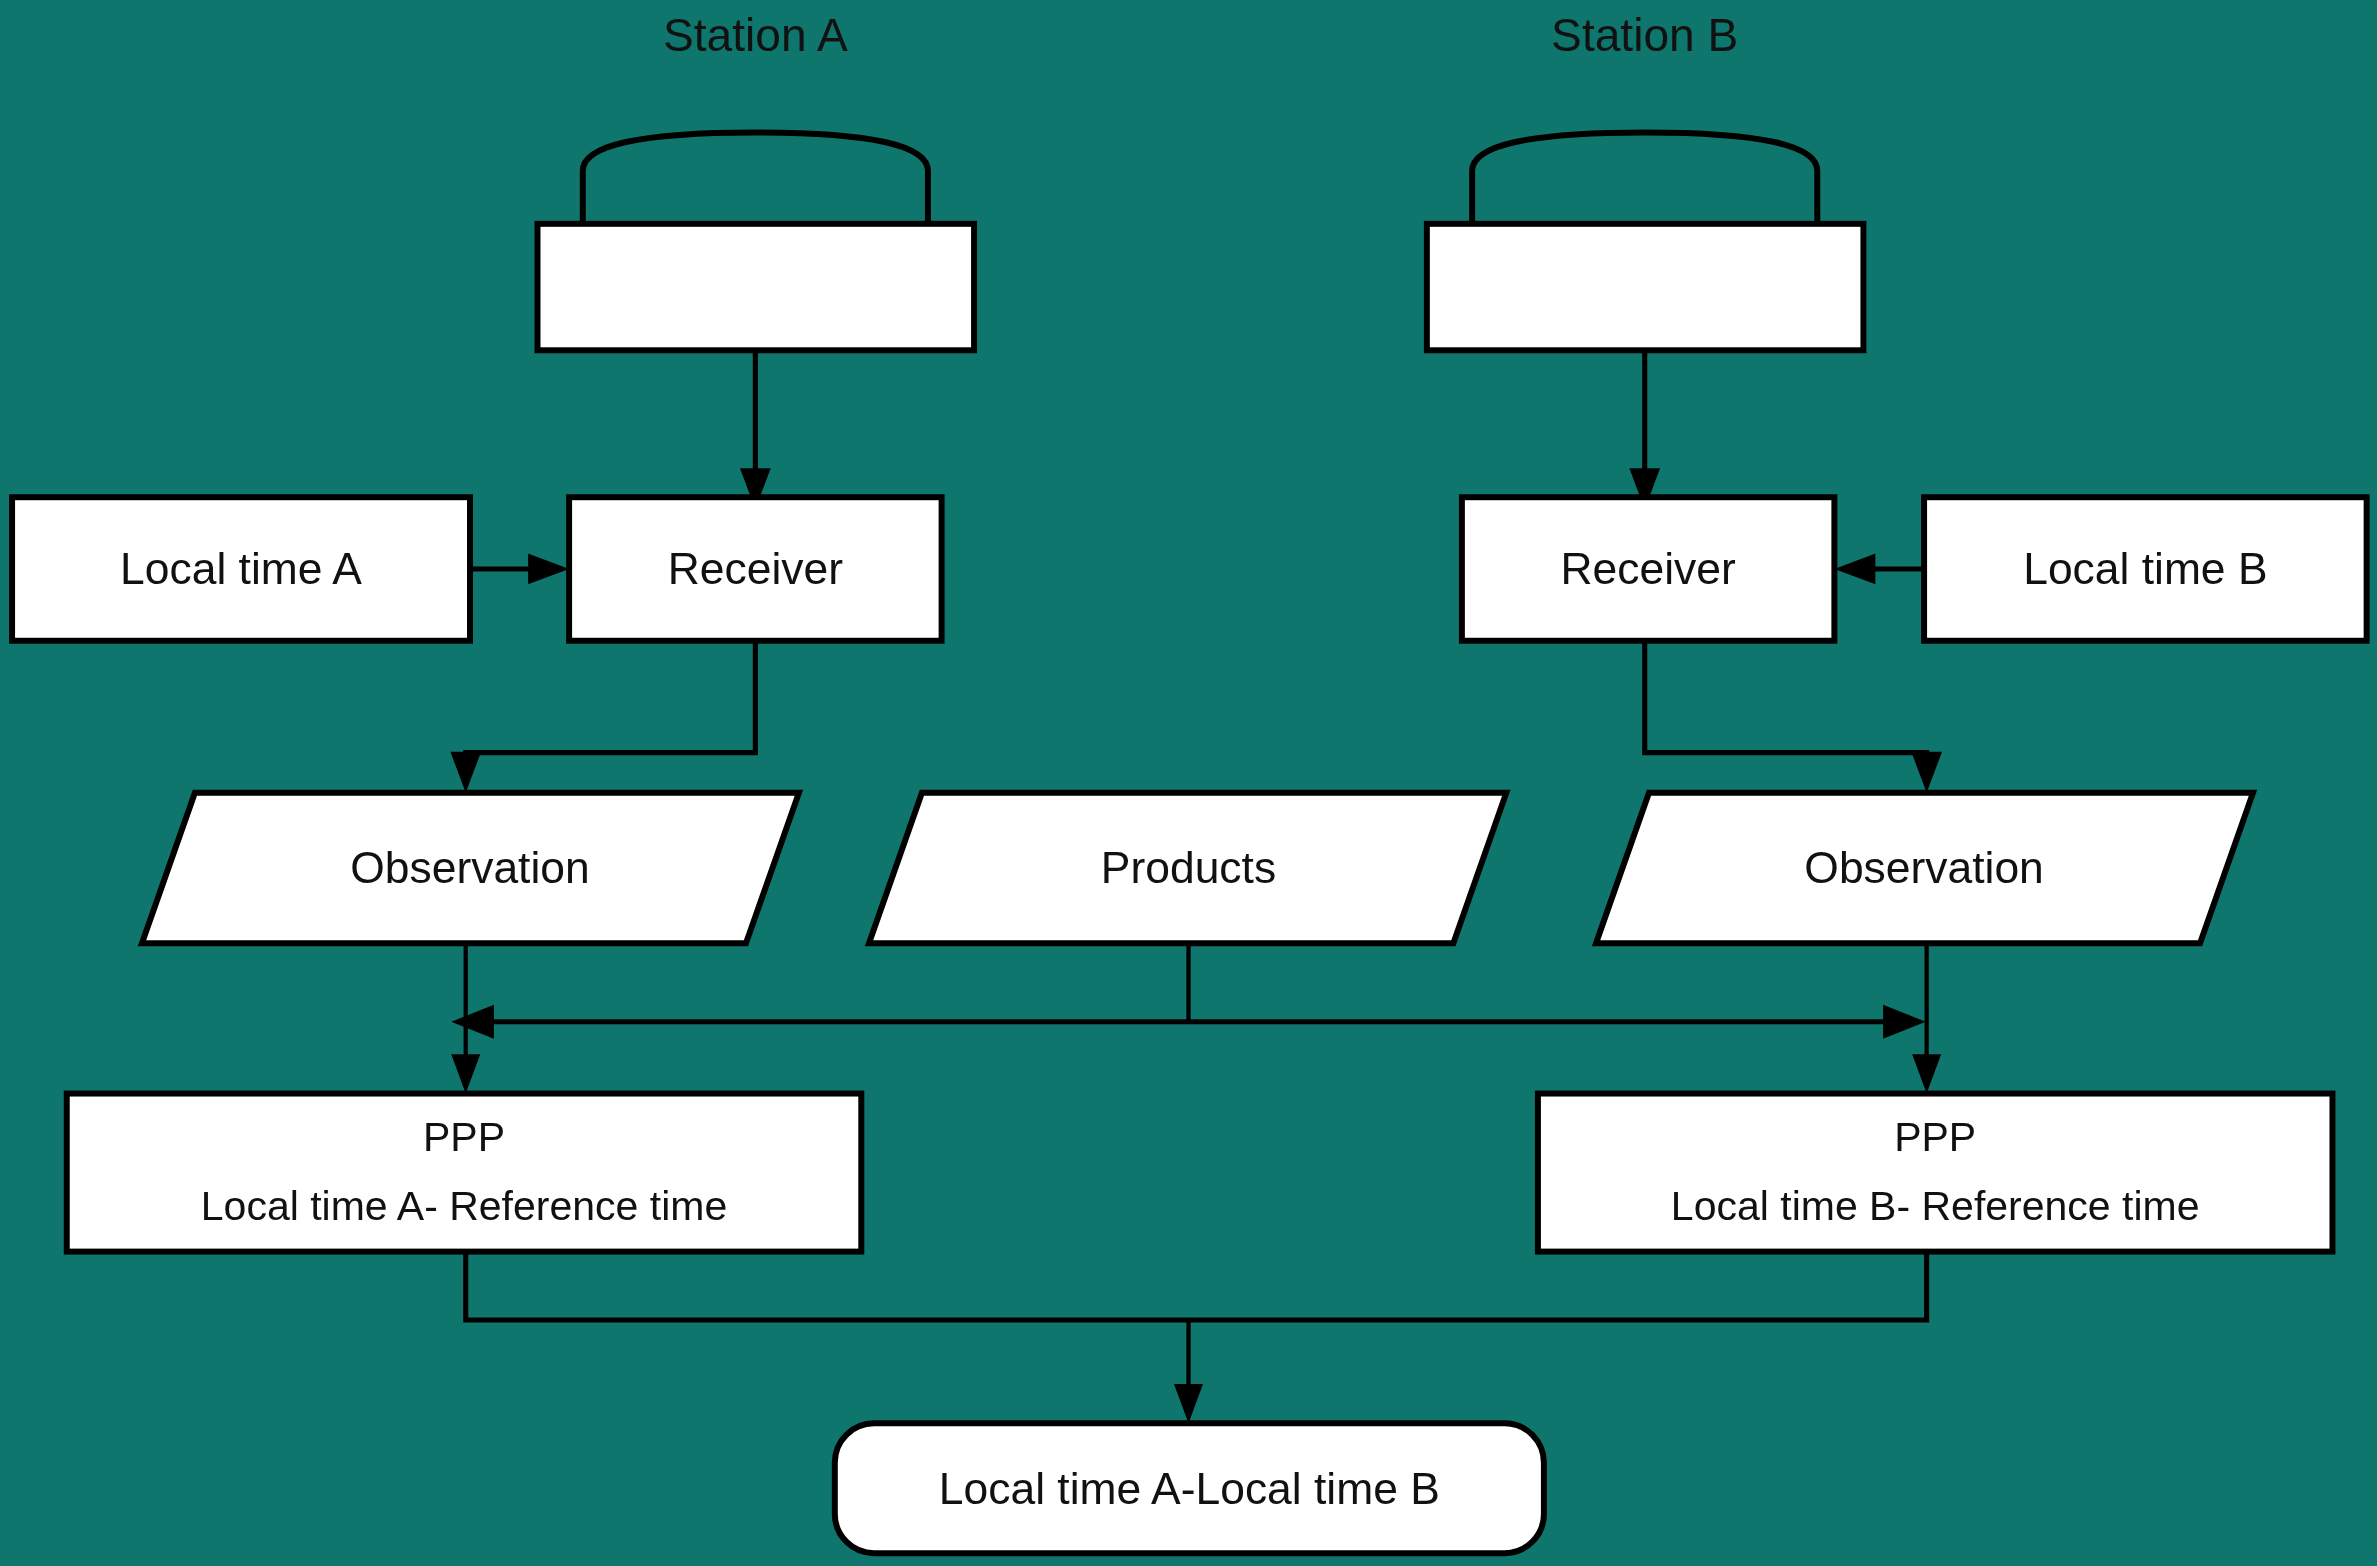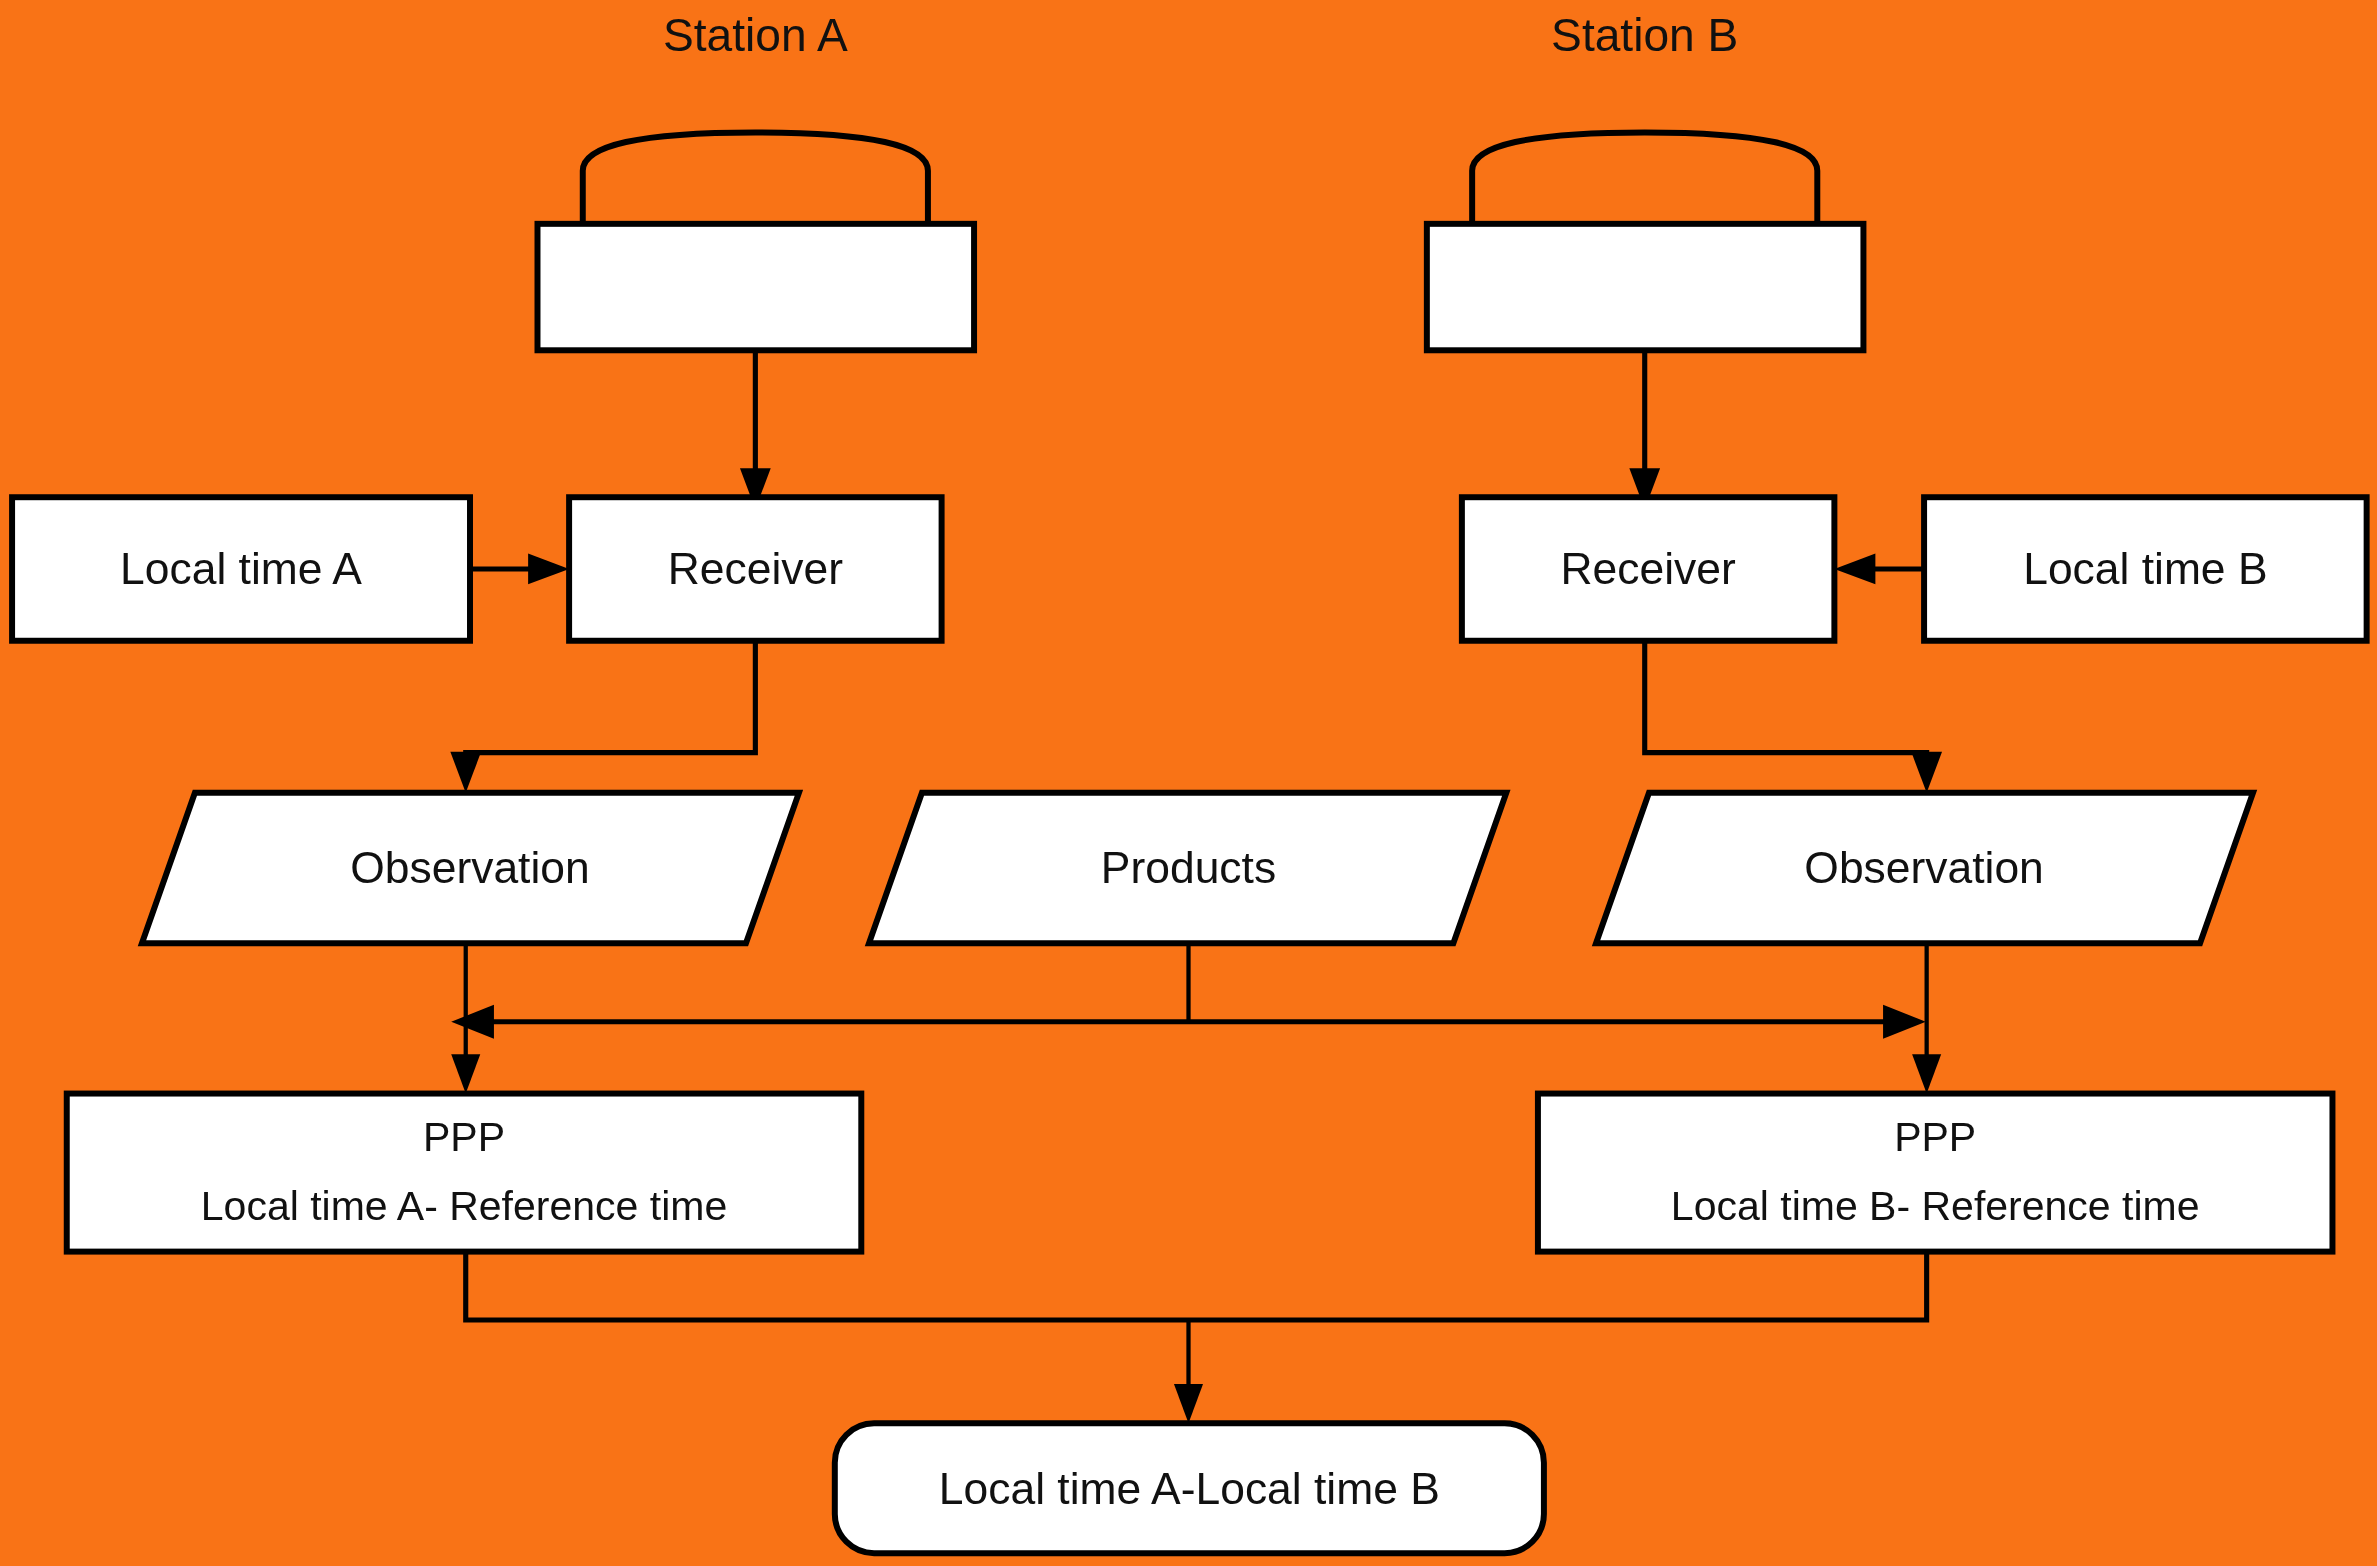--- a/index.html
+++ b/index.html
@@ -8,21 +8,21 @@
     padding: 0;
     background: #ffffff;
   }
   body {
     font-family: "Liberation Sans", "DejaVu Sans", sans-serif;
   }
   #diagram-root {
     position: relative;
     width: 2377px;
     height: 1566px;
-    background: #f97316;
+    background: #0f766e;
     overflow: hidden;
   }
   svg#flowchart {
     display: block;
     width: 2377px;
     height: 1566px;
   }
   .shape-stroke {
     fill: #ffffff;
     stroke: #000000;

